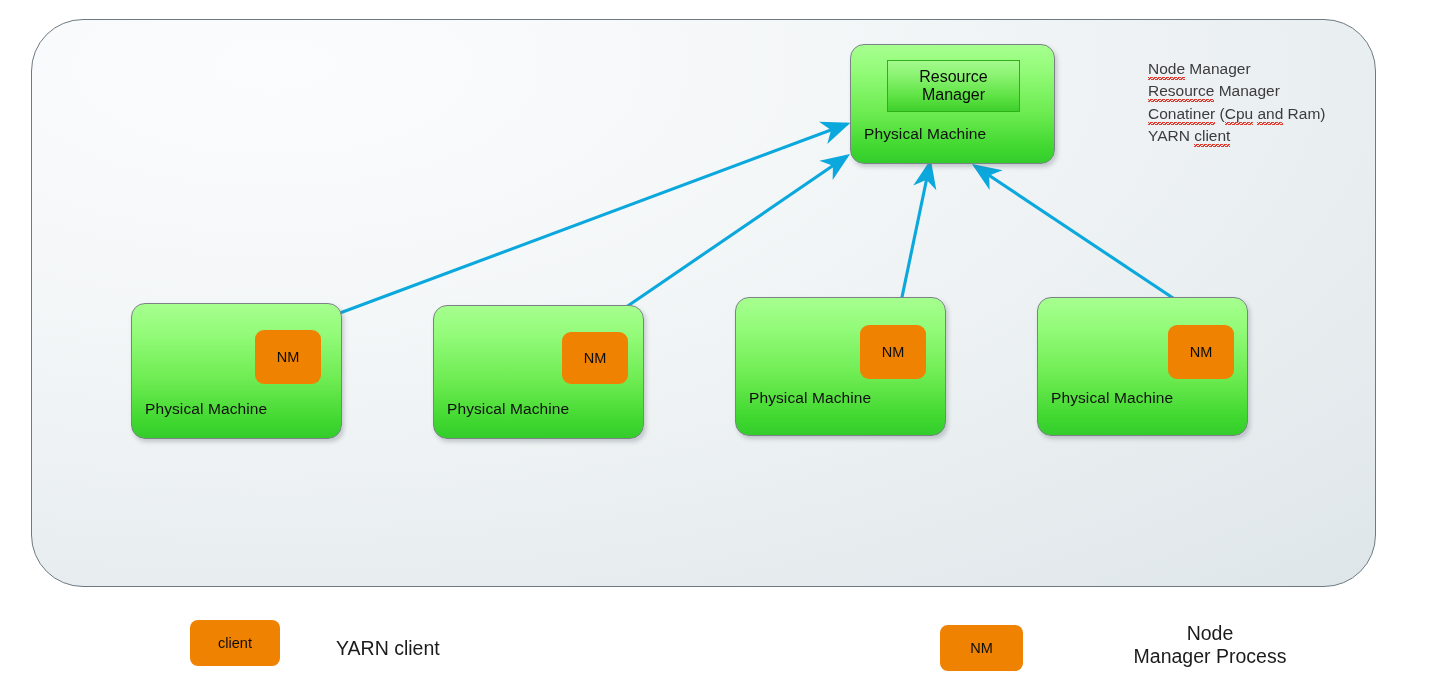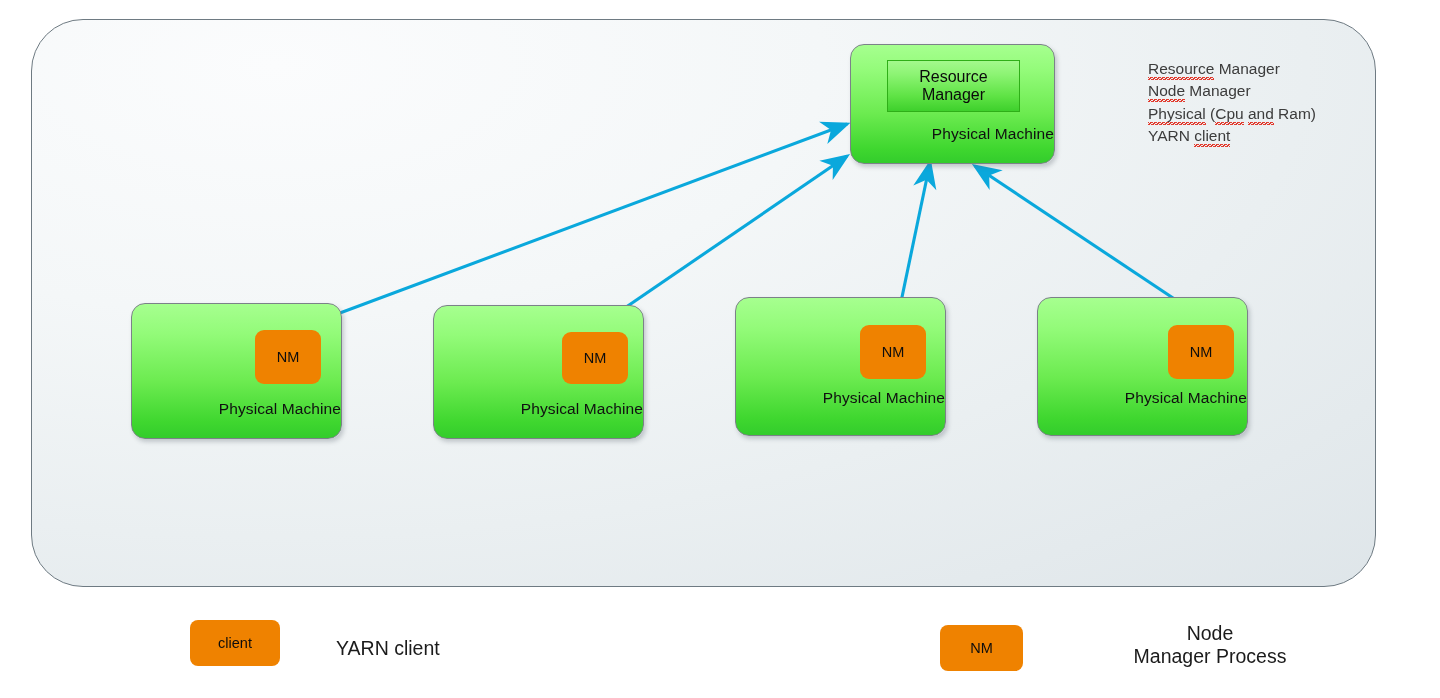--- a/index.html
+++ b/index.html
@@ -41,25 +41,26 @@
     box-sizing: border-box;
     border: 1.7px solid #7b8288;
     border-radius: 14px;
     background: linear-gradient(180deg, #a6ff8f 0%, #93fb79 22%, #6ceb50 58%, #3fd72f 88%, #33cc2c 100%);
     box-shadow: 2px 3px 4px rgba(90,100,110,0.30);
   }
   .machine .pm-label {
     position: absolute;
     left: 0;
     width: 100%;
-    text-align: right;
+    text-align: left;
     font-size: 15.5px;
     color: #101010;
     letter-spacing: 0.1px;
     white-space: nowrap;
+    padding-left: 13px;
   }
 
   
   .nm {
     position: absolute;
     box-sizing: border-box;
     border-radius: 9px;
     background: #ef8200;
     display: flex;
     align-items: center;
@@ -191,27 +192,27 @@
 
   <div class="machine" style="left:1037px; top:297px; width:211px; height:139px;">
     <div class="nm" style="left:130px; top:27px; width:66px; height:54px;">
       <span>NM</span>
     </div>
     <div class="pm-label" style="top:91px;">Physical Machine</div>
   </div>
 
   <div class="legend-list">
     <div class="line">
+      <span class="sp">Node</span><span> Manager</span>
+    </div>
+    <div class="line">
       <span class="sp">Resource</span><span> Manager</span>
     </div>
     <div class="line">
-      <span class="sp">Node</span><span> Manager</span>
-    </div>
-    <div class="line">
-      <span class="sp">Physical</span><span> (</span><span class="sp">Cpu</span><span> </span><span class="sp">and</span><span> Ram)</span>
+      <span class="sp">Conatiner</span><span> (</span><span class="sp">Cpu</span><span> </span><span class="sp">and</span><span> Ram)</span>
     </div>
     <div class="line">
       <span>YARN </span><span class="sp">client</span>
     </div>
   </div>
 
   <div class="key-chip" style="left:190px; top:620px; width:90px; height:46px;">
     <span>client</span>
   </div>
   <div class="key-text" style="left:336px; top:637px;">YARN client</div>

